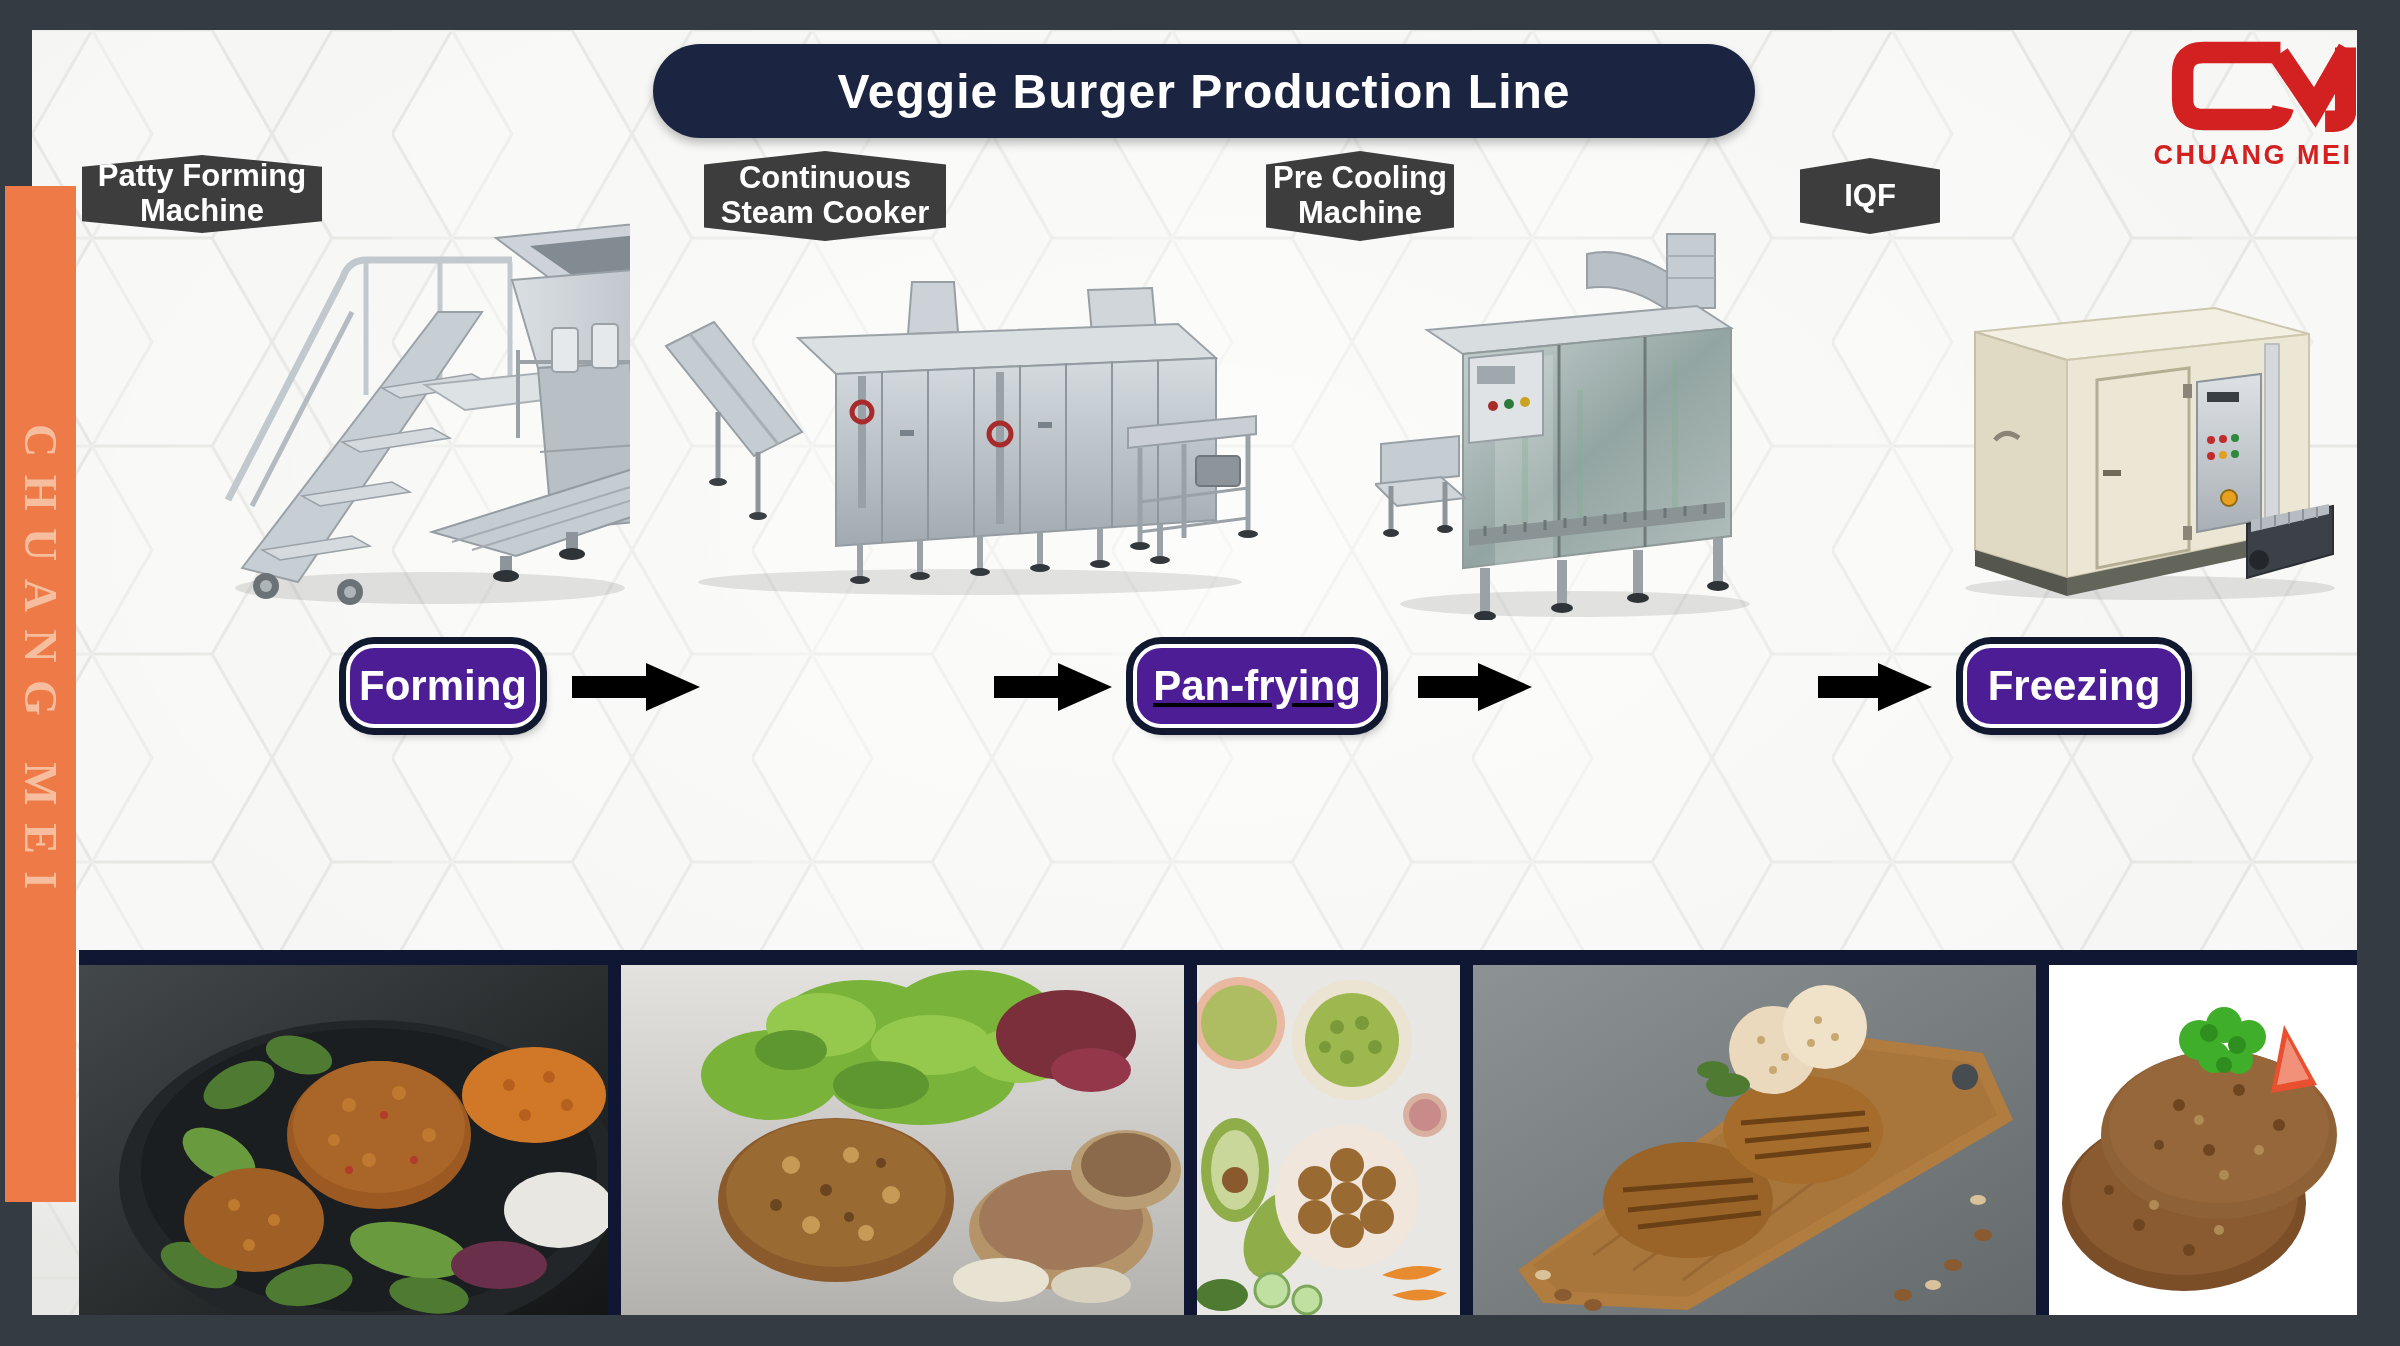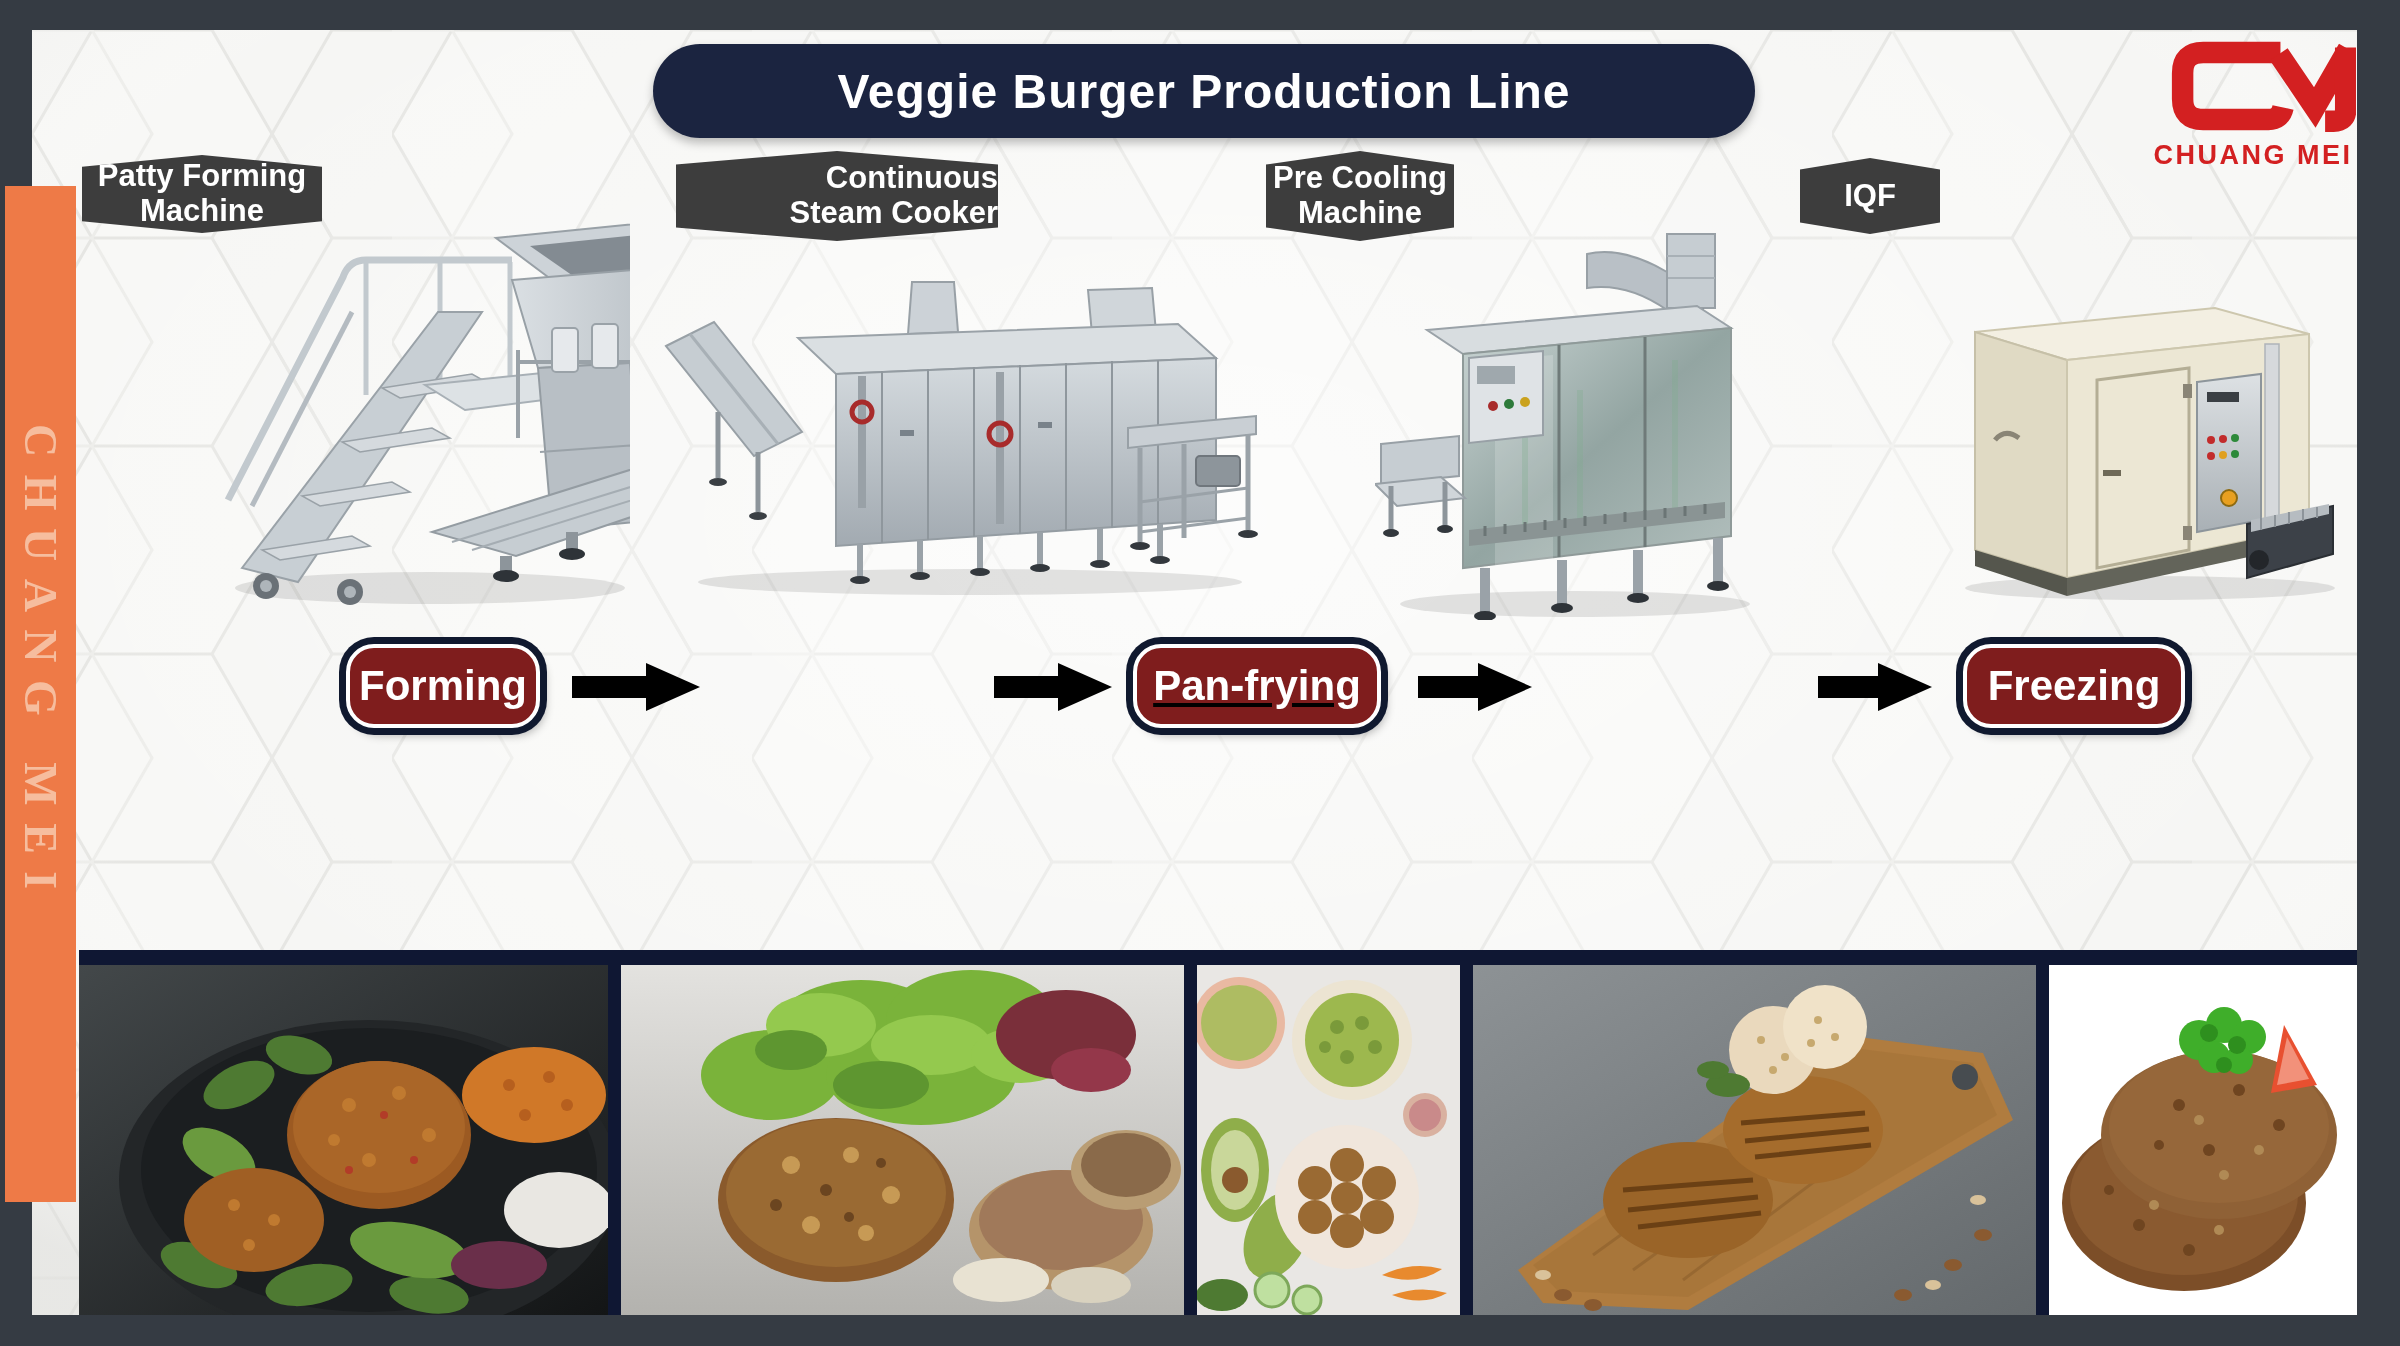--- a/index.html
+++ b/index.html
@@ -23,29 +23,29 @@
   .orange-strip{position:absolute;left:5px;top:186px;width:71px;height:1016px;background:#ee7a47;}
   .orange-strip .vtext{position:absolute;left:50%;top:238px;transform:translateX(-50%);
     writing-mode:vertical-rl;color:#f6bd9e;font-family:"Liberation Serif","DejaVu Serif",serif;
     font-size:46px;font-weight:bold;letter-spacing:0.38em;white-space:nowrap;}
 
   
   .mlabel{position:absolute;background:#3d3d3d;display:flex;flex-direction:column;align-items:center;justify-content:center;
     clip-path:polygon(0 15%,50% 0,100% 15%,100% 85%,50% 100%,0 85%);}
   .mlabel span{color:#ffffff;font-weight:bold;font-size:31px;line-height:1.12;white-space:nowrap;}
   .mlabel.l1{left:82px;top:155px;width:240px;height:78px;}
-  .mlabel.l2{left:676px;top:151px;width:322px;height:90px;align-items:flex-end;}
+  .mlabel.l2{left:704px;top:151px;width:242px;height:90px;}
   .mlabel.l3{left:1266px;top:151px;width:188px;height:90px;}
   .mlabel.l4{left:1800px;top:158px;width:140px;height:76px;}
 
   .machine{position:absolute;}
   .machine svg{display:block;width:100%;height:100%;}
 
   
-  .pill{position:absolute;top:644px;height:84px;background:#7f1d1d;border:4px solid #ffffff;border-radius:28px;
+  .pill{position:absolute;top:644px;height:84px;background:#4c1d95;border:4px solid #ffffff;border-radius:28px;
     box-shadow:0 0 0 7px #10192f,5px 7px 10px rgba(0,0,0,.30);
     display:flex;align-items:center;justify-content:center;}
   .pill span{color:#ffffff;font-size:42px;font-weight:bold;white-space:nowrap;}
   .pill.p1{left:346px;width:194px;}
   .pill.p2{left:712px;width:244px;}
   .pill.p3{left:1133px;width:248px;text-decoration:underline;}
   .pill.p4{left:1556px;width:226px;}
   .pill.p5{left:1963px;width:222px;}
 
   .arrow{position:absolute;top:663px;height:48px;display:flex;align-items:center;}

